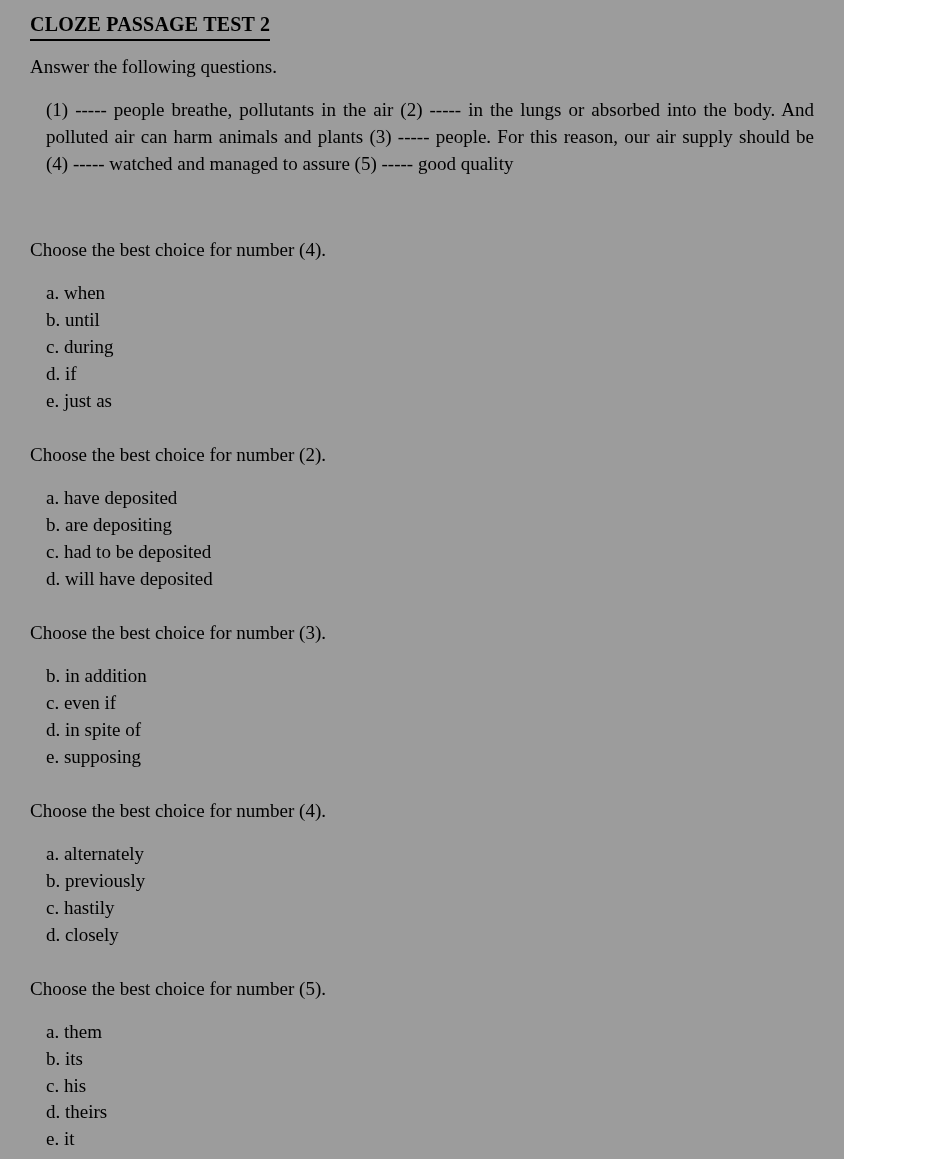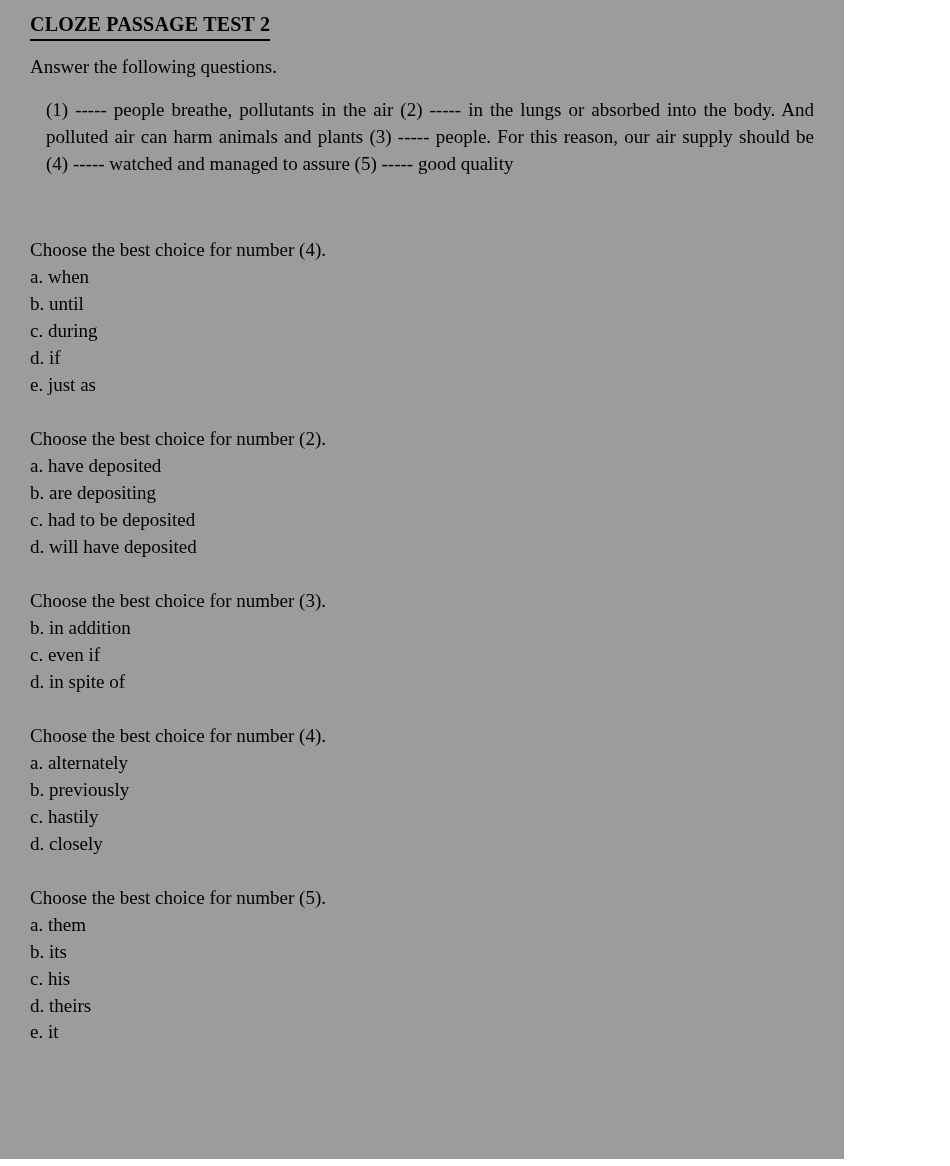--- a/index.html
+++ b/index.html
@@ -47,21 +47,21 @@
     .questions {
       margin-top: 59px;
     }
     .question-block {
       margin: 0 0 27px 0;
     }
     .question-prompt {
       margin: 0;
     }
     .option-list {
-      margin: 0;
+      margin: 16px;
       padding: 0;
       list-style: none;
     }
     .option-item {
       margin: 0;
     }
   </style>
 </head>
 <body>
 
@@ -97,20 +97,21 @@
         <li class="option-item">d. will have deposited</li>
       </ul>
     </div>
 
     <div class="question-block">
       <p class="question-prompt">Choose the best choice for number (3).</p>
       <ul class="option-list">
         <li class="option-item">b. in addition</li>
         <li class="option-item">c. even if</li>
         <li class="option-item">d. in spite of</li>
+        <li class="option-item">e. supposing</li>
       </ul>
     </div>
 
     <div class="question-block">
       <p class="question-prompt">Choose the best choice for number (4).</p>
       <ul class="option-list">
         <li class="option-item">a. alternately</li>
         <li class="option-item">b. previously</li>
         <li class="option-item">c. hastily</li>
         <li class="option-item">d. closely</li>

